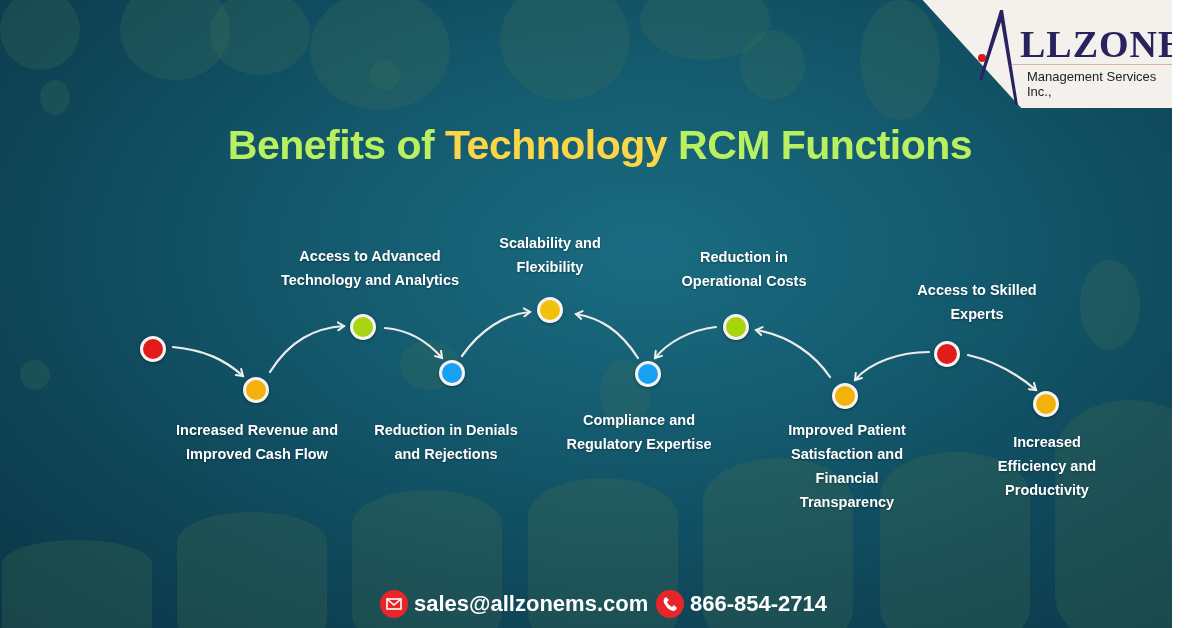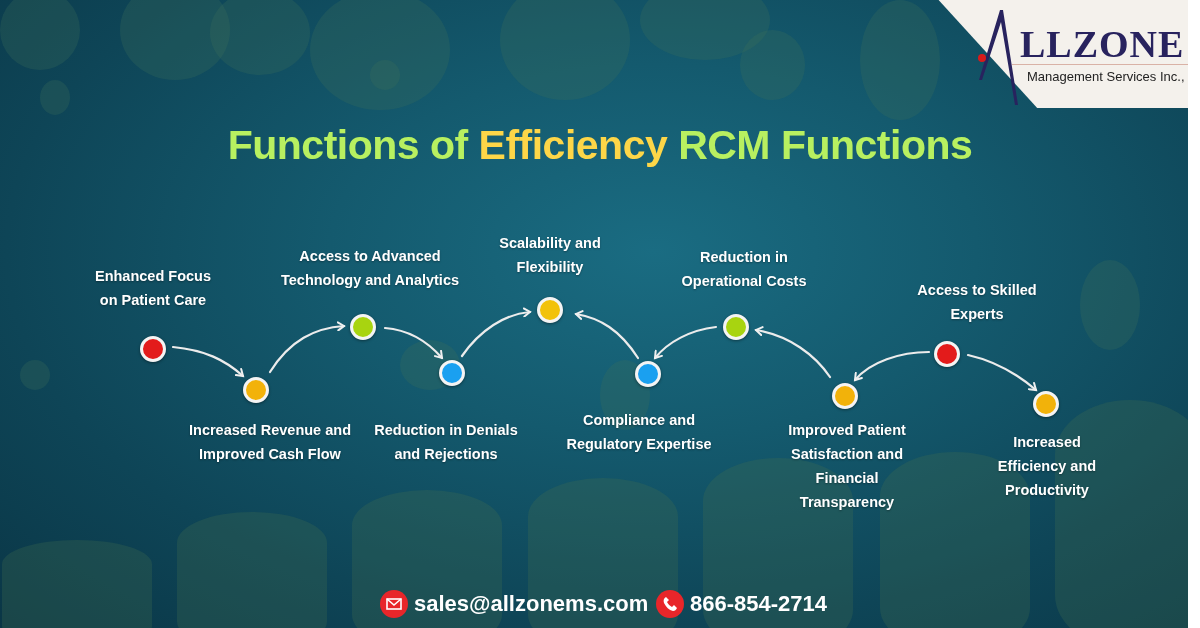--- a/index.html
+++ b/index.html
@@ -1,20 +1,19 @@
 <!DOCTYPE html>
 <html><head>
 <meta charset="utf-8">
 <style>
   html, body { margin:0; padding:0; }
   body { width:1200px; height:628px; overflow:hidden; font-family:"Liberation Sans", sans-serif; }
   .canvas {
     position:relative; width:1172px; height:628px; overflow:hidden;
     background: radial-gradient(ellipse at 55% 40%, #1a6c82 0%, #145a6e 35%, #0e4557 70%, #0a3646 100%);
-    padding-left: 16px;
   }
   .blob { position:absolute; border-radius:50%; background:rgba(60,110,90,0.28); }
   .coin { position:absolute; border-radius:50% / 22%; background:rgba(70,110,80,0.28); }
   .logo-panel {
     position:absolute; right:0; top:0; width:290px; height:108px;
     background:#f4f1ec;
     clip-path: polygon(14% 0, 100% 0, 100% 100%, 48% 100%);
   }
   .logo-a { position:absolute; left:970px; top:10px; width:52px; height:95px; }
   .logo-text {
@@ -82,21 +81,21 @@
   <div class="logo-panel"></div>
   <svg class="logo-a" viewBox="0 0 52 95">
     <polygon points="30,0 33,0 48,95 45,95 31,12 12,70 9,70" fill="#28235e"></polygon>
     <circle cx="12" cy="48" r="4" fill="#d81a1a"></circle>
   </svg>
   <div class="logo-text">LLZONE</div>
   <div class="logo-rule"></div>
   <div class="logo-sub">Management Services Inc.,</div>
 
   <div class="title">
-    <span class="c1">Functions of </span><span class="c2">Efficiency</span><span class="c1"> RCM Functions</span>
+    <span class="c1">Benefits of </span><span class="c2">Technology</span><span class="c1"> RCM Functions</span>
   </div>
 
   <svg class="arrows" width="1200" height="628">
     <defs>
       <marker id="ah" markerWidth="10" markerHeight="10" refX="7" refY="5" orient="auto" markerUnits="userSpaceOnUse">
         <path d="M1,1 L7,5 L1,9" fill="none" stroke="#f0f0f0" stroke-width="2" stroke-linecap="round"></path>
       </marker>
     </defs>
     <g fill="none" stroke="#ececec" stroke-width="2.2" stroke-linecap="round" marker-end="url(#ah)">
       <path d="M173,347 C205,350 225,360 243,376"></path>
@@ -115,25 +114,21 @@
   <div class="node" style="left:256px;top:390px;background:#f2b20a;"></div>
   <div class="node" style="left:363px;top:327px;background:#a8d410;"></div>
   <div class="node" style="left:452px;top:373px;background:#1aa0f0;"></div>
   <div class="node" style="left:550px;top:310px;background:#f2c20a;"></div>
   <div class="node" style="left:648px;top:374px;background:#1aa0f0;"></div>
   <div class="node" style="left:736px;top:327px;background:#a8d410;"></div>
   <div class="node" style="left:845px;top:396px;background:#f2b20a;"></div>
   <div class="node" style="left:947px;top:354px;background:#e31b1b;"></div>
   <div class="node" style="left:1046px;top:404px;background:#f2b20a;"></div>
 
-  <div class="label" style="left:153px;top:264px;">
-    <div>Enhanced Focus</div>
-    <div>on Patient Care</div>
-  </div>
-  <div class="label" style="left:270px;top:418px;">
+  <div class="label" style="left:257px;top:418px;">
     <div>Increased Revenue and</div>
     <div>Improved Cash Flow</div>
   </div>
   <div class="label" style="left:370px;top:244px;">
     <div>Access to Advanced</div>
     <div>Technology and Analytics</div>
   </div>
   <div class="label" style="left:446px;top:418px;">
     <div>Reduction in Denials</div>
     <div>and Rejections</div>

